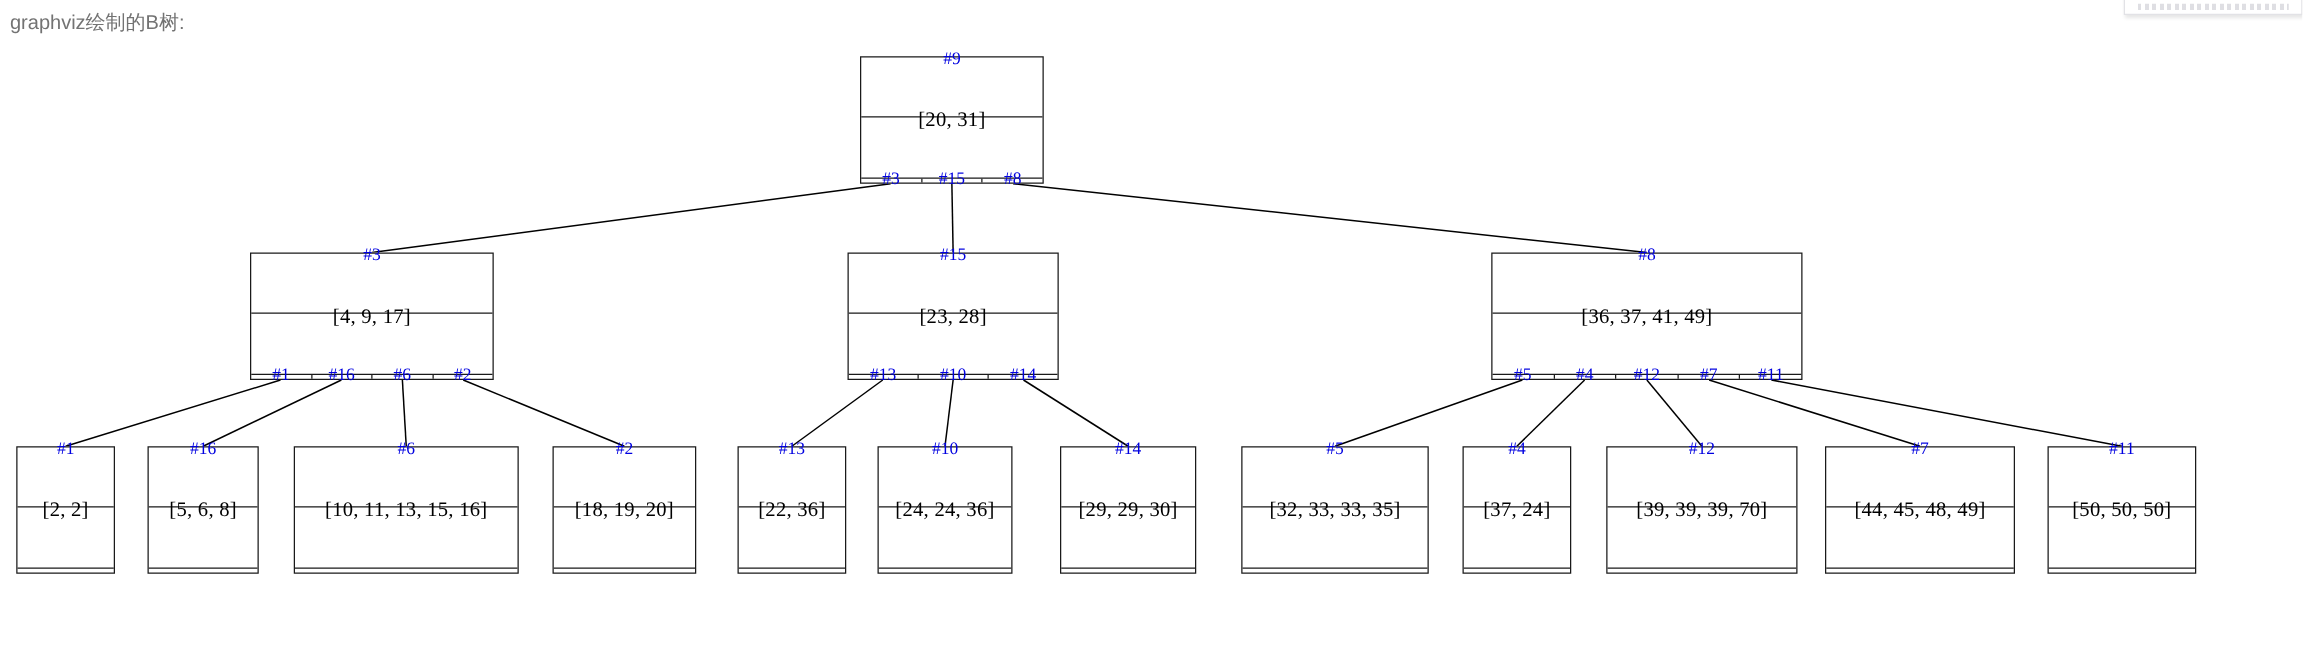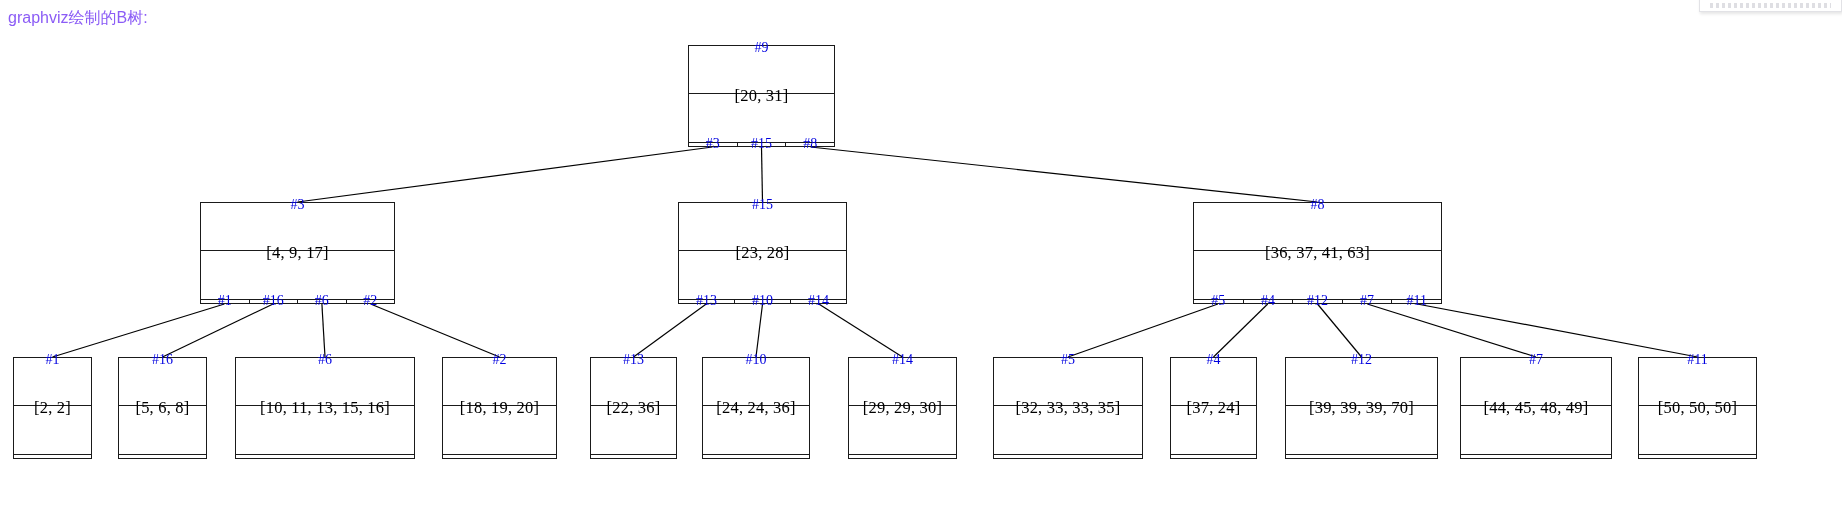--- a/index.html
+++ b/index.html
@@ -11,21 +11,21 @@
   html,body{margin:0;padding:0;background:#ffffff;}
   .screen{
     position:relative;
     width:1842px;height:527px;
     background:#ffffff;
     overflow:hidden;
     font-family:"Liberation Sans","DejaVu Sans",sans-serif;
   }
   .heading{
     position:absolute;left:8px;top:8px;
-    font-size:16px;color:#8b5cf6;
+    font-size:16px;color:#737373;
     font-family:"Liberation Sans","DejaVu Sans",sans-serif;
   }
   
   .corner-box{
     position:absolute;left:1699px;right:0;top:-9px;height:21px;
     background:#ffffff;
     border:1px solid #e2e2e6;
     box-shadow:1px 2px 3px rgba(0,0,0,0.10);
     box-sizing:border-box;
   }
@@ -104,21 +104,21 @@
         <div class="row id-row">#15</div>
         <div class="row keys-row">[23, 28]</div>
         <div class="row children-row">
           <div class="cell">#13</div>
           <div class="cell">#10</div>
           <div class="cell">#14</div>
         </div>
       </div>
       <div class="node" style="left: 1193px; top: 202px; width: 249px;">
         <div class="row id-row">#8</div>
-        <div class="row keys-row">[36, 37, 41, 63]</div>
+        <div class="row keys-row">[36, 37, 41, 49]</div>
         <div class="row children-row">
           <div class="cell">#5</div>
           <div class="cell">#4</div>
           <div class="cell">#12</div>
           <div class="cell">#7</div>
           <div class="cell">#11</div>
         </div>
       </div>
       <div class="node" style="left: 13px; top: 357px; width: 79px;">
         <div class="row id-row">#1</div>

